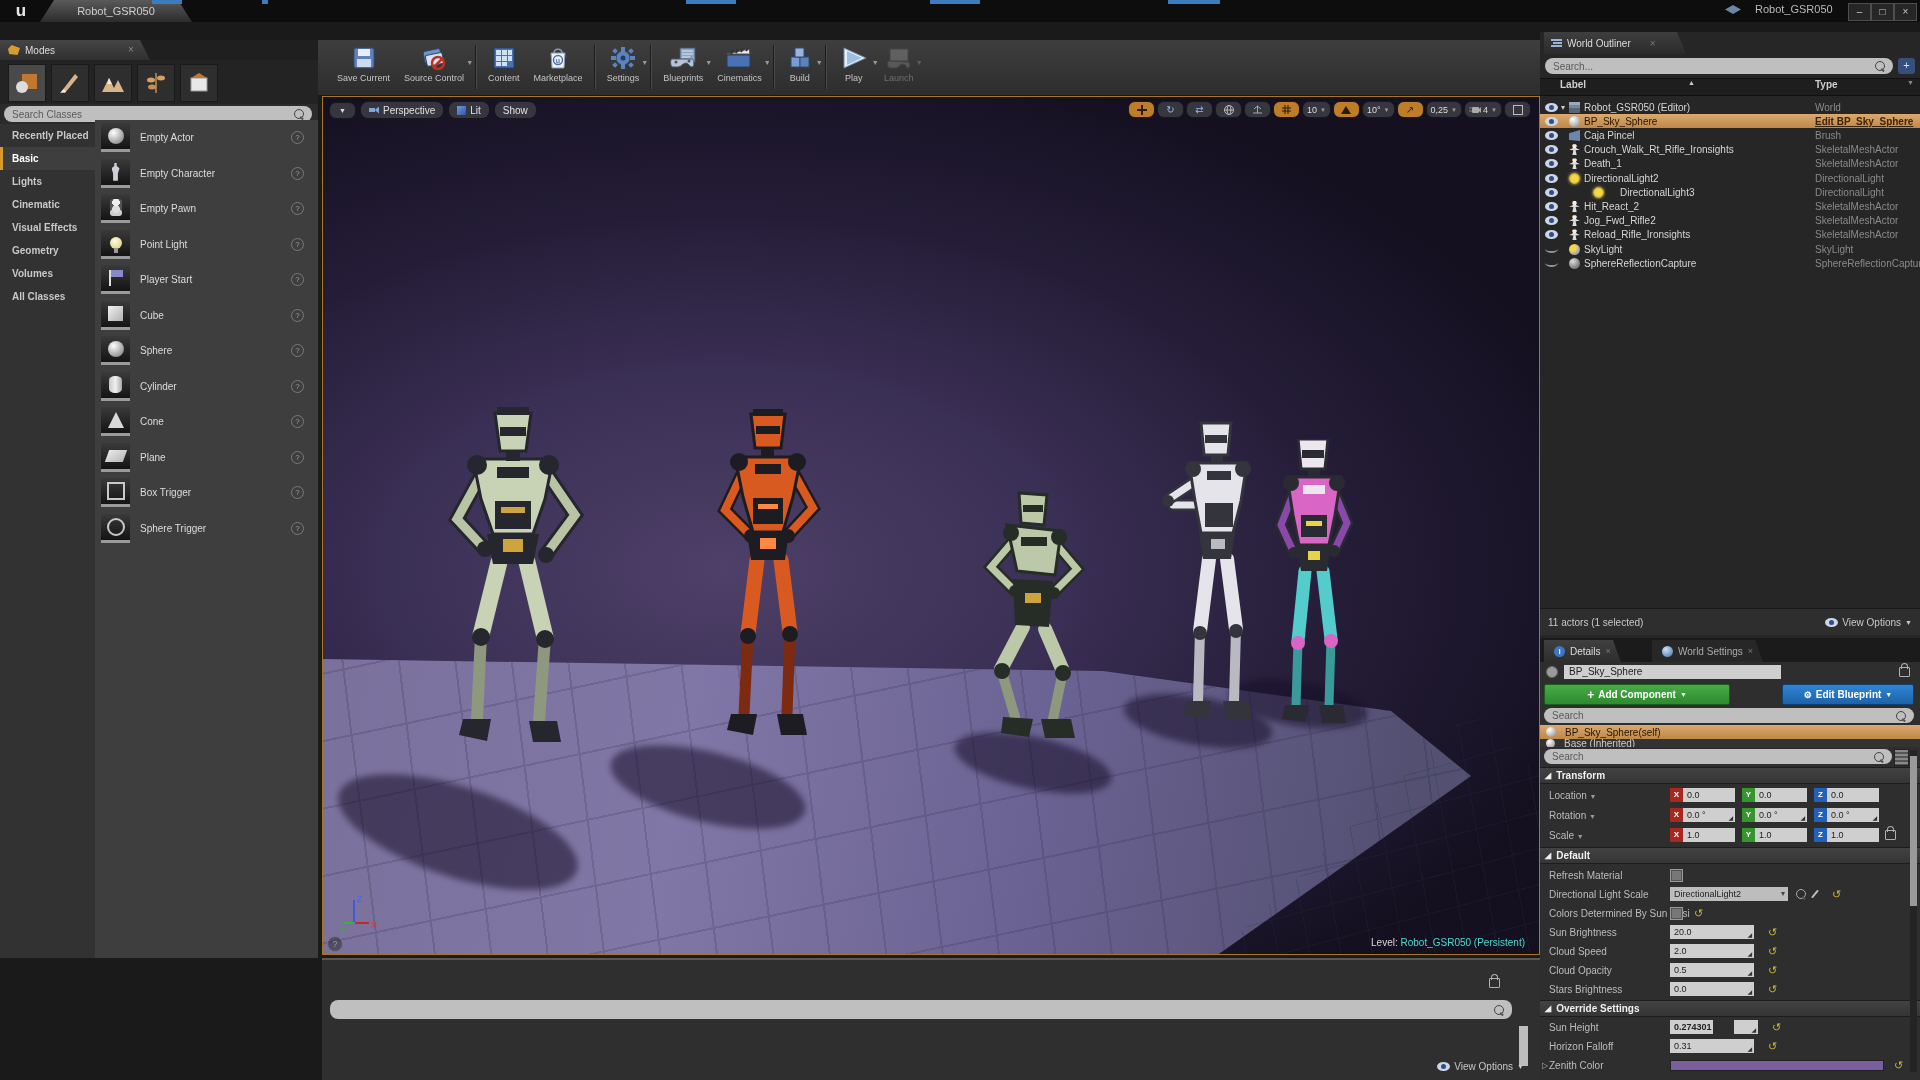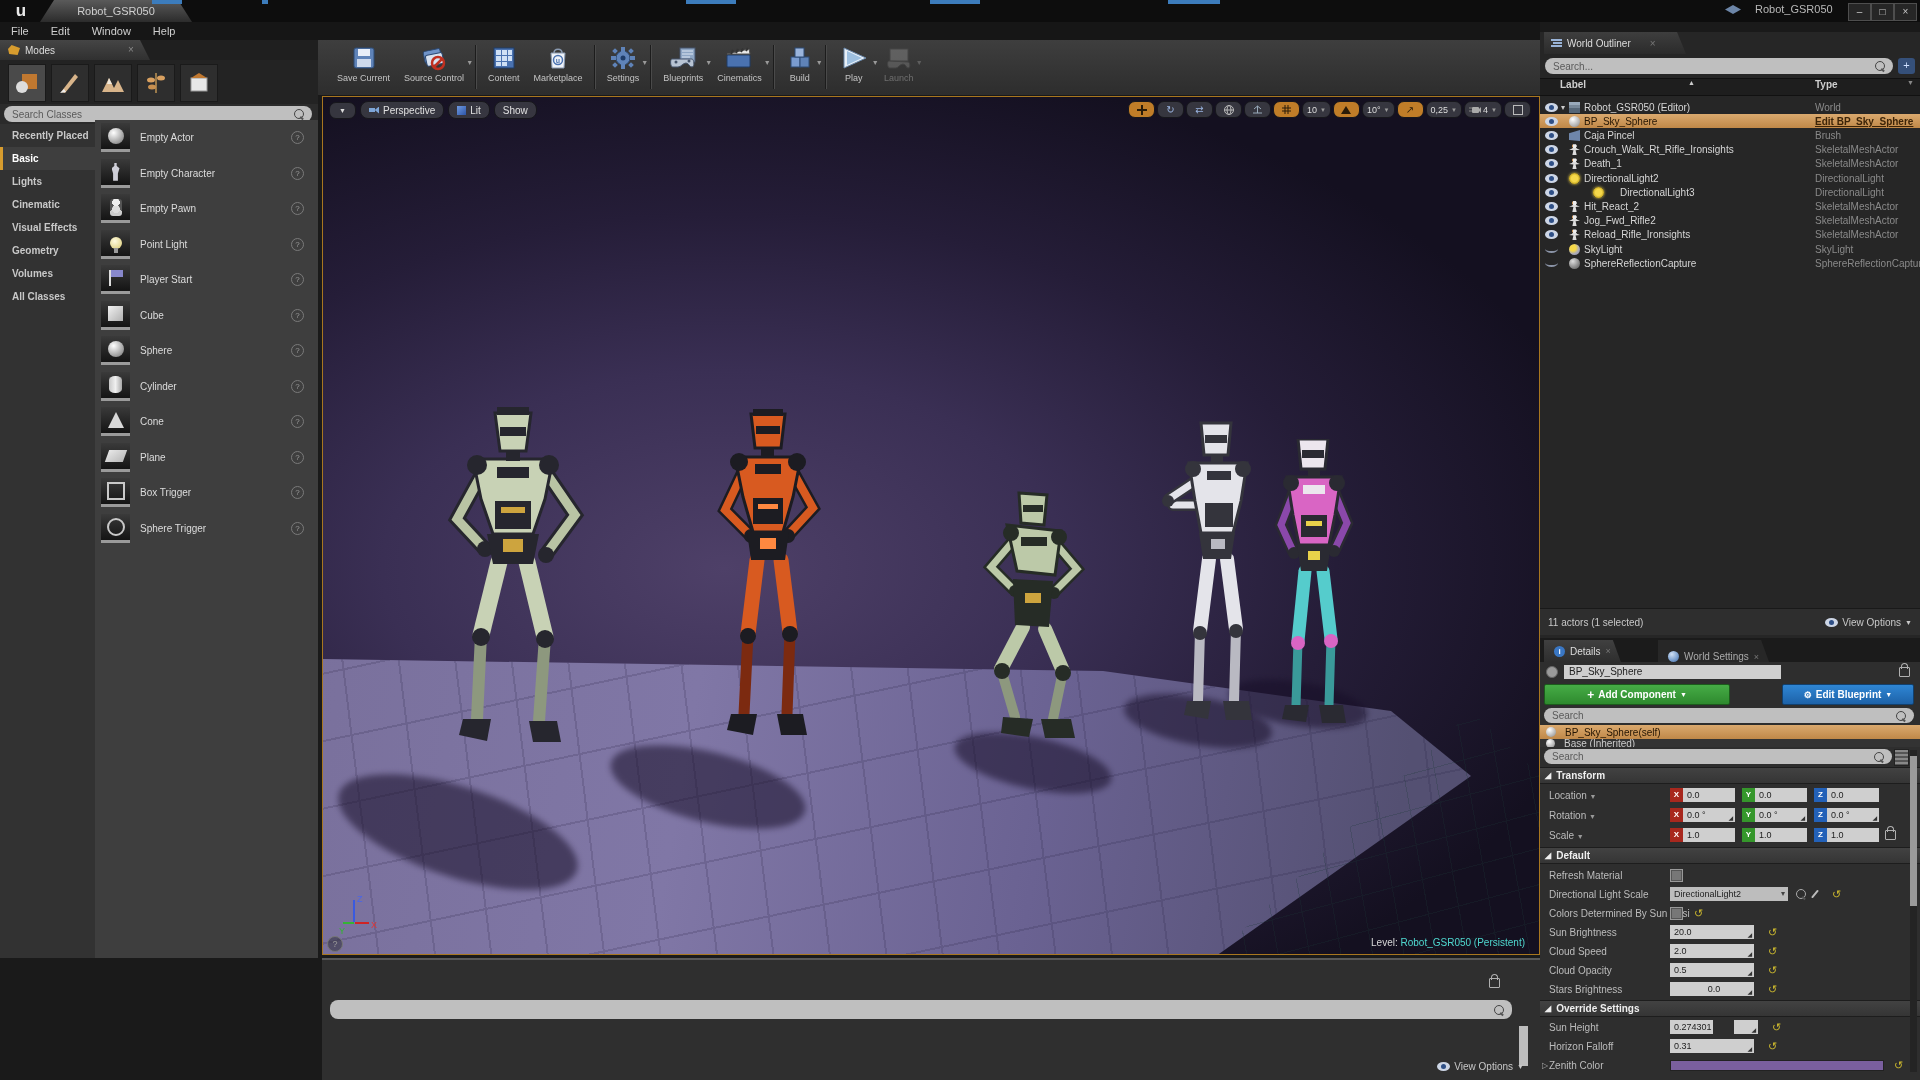--- a/index.html
+++ b/index.html
@@ -177,26 +177,20 @@
     <div class="bluestrip" style="left:686px;width:50px;"></div>
     <div class="bluestrip" style="left:930px;width:50px;"></div>
     <div class="bluestrip" style="left:1168px;width:52px;"></div>
     <div class="capicon" style="left:1725px;"></div>
     <div class="wintitle" style="left:1755px;">Robot_GSR050</div>
     <div class="winbtn" style="left:1848px;">–</div>
     <div class="winbtn" style="left:1871px;">□</div>
     <div class="winbtn" style="left:1894px;">×</div>
   </div>
 
-  <div class="menubar">
-    <span class="menuitem">File</span>
-    <span class="menuitem">Edit</span>
-    <span class="menuitem">Window</span>
-    <span class="menuitem">Help</span>
-  </div>
 
   <div class="modes">
     <div class="modes-tabrow">
       <div class="modes-tab">
         <span style="width:12px;height:10px;background:#d79c2e;clip-path:polygon(0 40%,30% 0,100% 30%,80% 100%,10% 90%);"></span>
         <span>Modes</span>
       </div>
       <span class="modes-x">×</span>
     </div>
     <div class="modeicons">
@@ -823,21 +817,21 @@
         </span>
     </div>
 
     <div class="details">
       <div class="dtabs">
         <div class="dtab active" style="left:4px;">
             <span class="infoi">i</span>
             <span>Details</span>
             <span class="tabx">×</span>
           </div>
-        <div class="dtab inactive" style="left:118px;align-items:flex-end;">
+        <div class="dtab inactive" style="left:112px;">
             <span class="globei"></span>
             <span>World Settings</span>
             <span class="tabx">×</span>
           </div>
       </div>
       <div class="namerow">
         <span class="radioc"></span>
         <span class="namefield">BP_Sky_Sphere</span>
         <span class="lock"></span>
       </div>
@@ -944,33 +938,33 @@
       <div class="drow" style="top:304px;height:18px;">
         <span class="dlabel">Cloud Speed</span>
         <span class="numfield" style="position:absolute;left:130px;width:84px;"><span>2.0</span><span class="drag" style="position:absolute;right:2px;top:3px;font-size:6px;color:#333;">◢</span></span>
         <span class="revert" style="position:absolute;left:222px;">↺</span>
       </div>
       <div class="drow" style="top:323px;height:18px;">
         <span class="dlabel">Cloud Opacity</span>
         <span class="numfield" style="position:absolute;left:130px;width:84px;"><span>0.5</span><span class="drag" style="position:absolute;right:2px;top:3px;font-size:6px;color:#333;">◢</span></span>
         <span class="revert" style="position:absolute;left:222px;">↺</span>
       </div>
-      <div class="drow" style="top:342px;height:18px;text-align:center;">
+      <div class="drow" style="top:342px;height:18px;">
         <span class="dlabel">Stars Brightness</span>
         <span class="numfield" style="position:absolute;left:130px;width:84px;"><span>0.0</span><span class="drag" style="position:absolute;right:2px;top:3px;font-size:6px;color:#333;">◢</span></span>
         <span class="revert" style="position:absolute;left:222px;">↺</span>
       </div>
 
       <div class="sechdr" style="top:362px;">
           <span style="font-size:8px;">◢</span>
           <span>Override Settings</span>
         </div>
       <div class="drow" style="top:380px;height:18px;">
         <span class="dlabel">Sun Height</span>
-        <span class="numfield" style="position:absolute;left:130px;width:43px;">0.274301</span>
+        <span class="numfield" style="position:absolute;left:130px;width:43px;font-weight:bold;">0.274301</span>
         <span class="numfield" style="position:absolute;left:194px;width:24px;">
             <span class="drag" style="position:absolute;right:2px;top:3px;font-size:6px;color:#333;">◢</span>
           </span>
         <span class="revert" style="position:absolute;left:226px;">↺</span>
       </div>
       <div class="drow" style="top:399px;height:18px;">
         <span class="dlabel">Horizon Falloff</span>
         <span class="numfield" style="position:absolute;left:130px;width:84px;"><span>0.31</span><span class="drag" style="position:absolute;right:2px;top:3px;font-size:6px;color:#333;">◢</span></span>
         <span class="revert" style="position:absolute;left:222px;">↺</span>
       </div>

